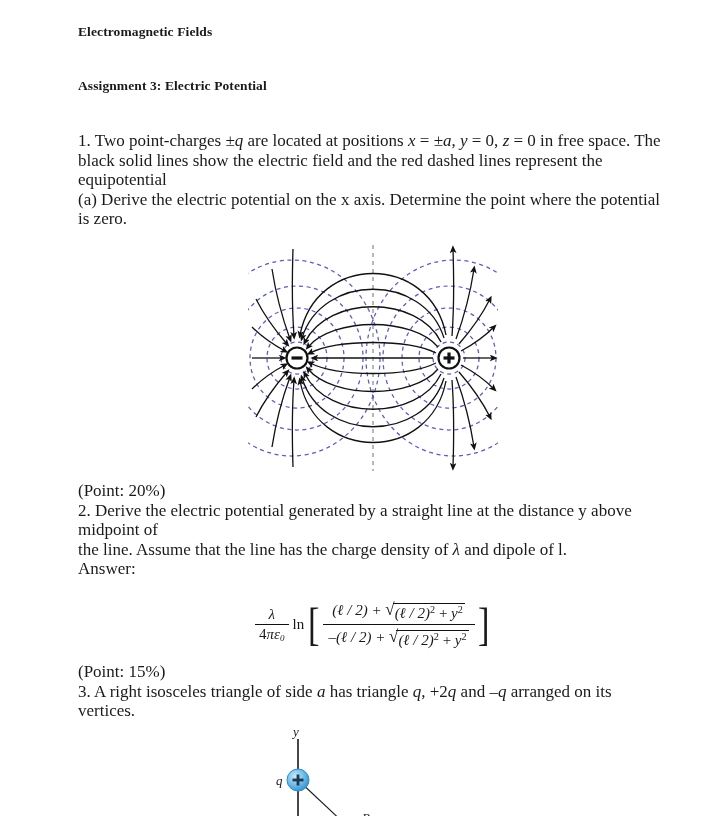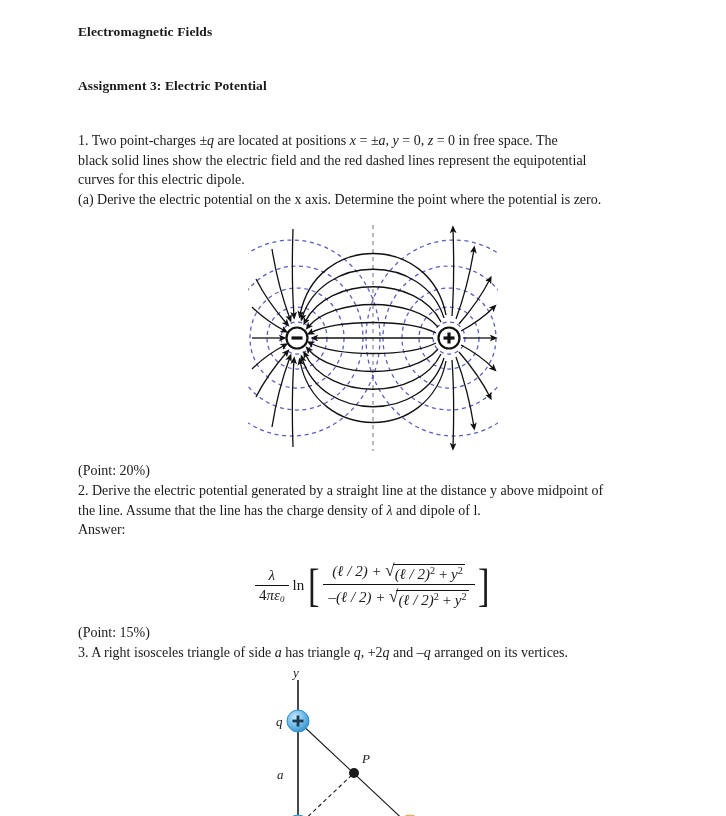--- a/index.html
+++ b/index.html
@@ -36,21 +36,21 @@
   .doc-subtitle {
     font-weight: bold;
     font-size: 13.5px;
     line-height: 19px;
     letter-spacing: 0.1px;
     margin-top: 35px;
   }
   .gap-lg { height: 36px; }
   .gap-sm { height: 8px; }
   .para {
-    font-size: 14px;
+    font-size: 17px;
     line-height: 19.6px;
     text-align: left;
   }
   .para-line { display: block; }
   i, .it { font-style: italic; }
   .mono-sub { font-size: 9px; vertical-align: -0.25em; }
   sup.exp { font-size: 0.68em; vertical-align: 0.45em; }
 
   
   .fig-dipole {
@@ -155,21 +155,20 @@
   <div class="content">
 
     <div class="doc-title">Electromagnetic Fields</div>
     <div class="doc-subtitle">Assignment 3: Electric Potential</div>
 
     <div class="gap-lg"></div>
 
     <div class="para">
       <span>1. Two point-charges </span><i>±q</i><span> are located at positions </span><i>x</i><span> = </span><i>±a</i><span>, </span><i>y</i><span> = 0, </span><i>z</i><span> = 0 in free space. The</span>
       <span class="para-line">black solid lines show the electric field and the red dashed lines represent the equipotential</span>
-      <span class="para-line">curves for this electric dipole.</span>
       <span class="para-line">(a) Derive the electric potential on the x axis. Determine the point where the potential is zero.</span>
     </div>
 
     <div class="fig-dipole">
       <svg width="250" height="230" viewBox="0 0 250 230">
         <defs>
           <marker id="ah" markerWidth="7" markerHeight="7" refX="3.2" refY="2.6" orient="auto">
             <path d="M0,0 L6,2.6 L0,5.2 L1.4,2.6 Z" fill="#111"></path>
           </marker>
         </defs>

